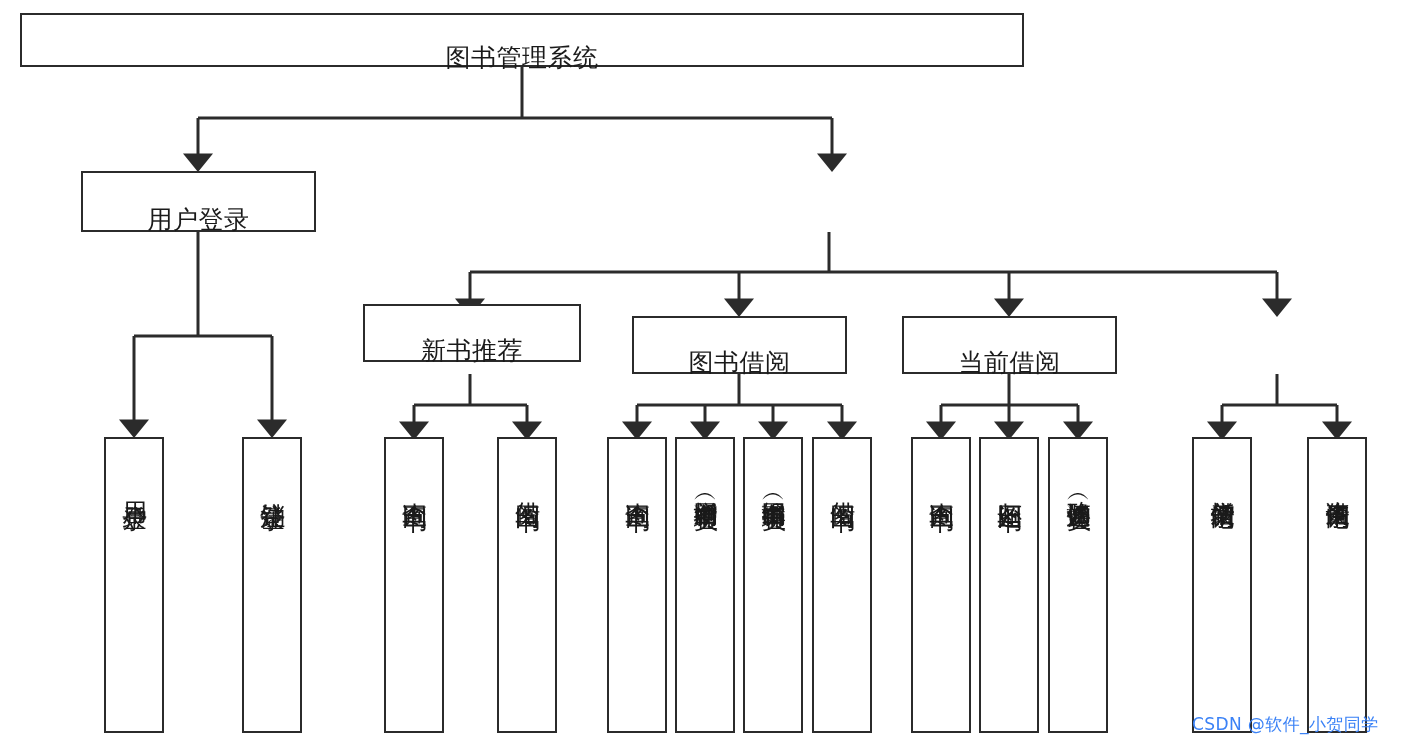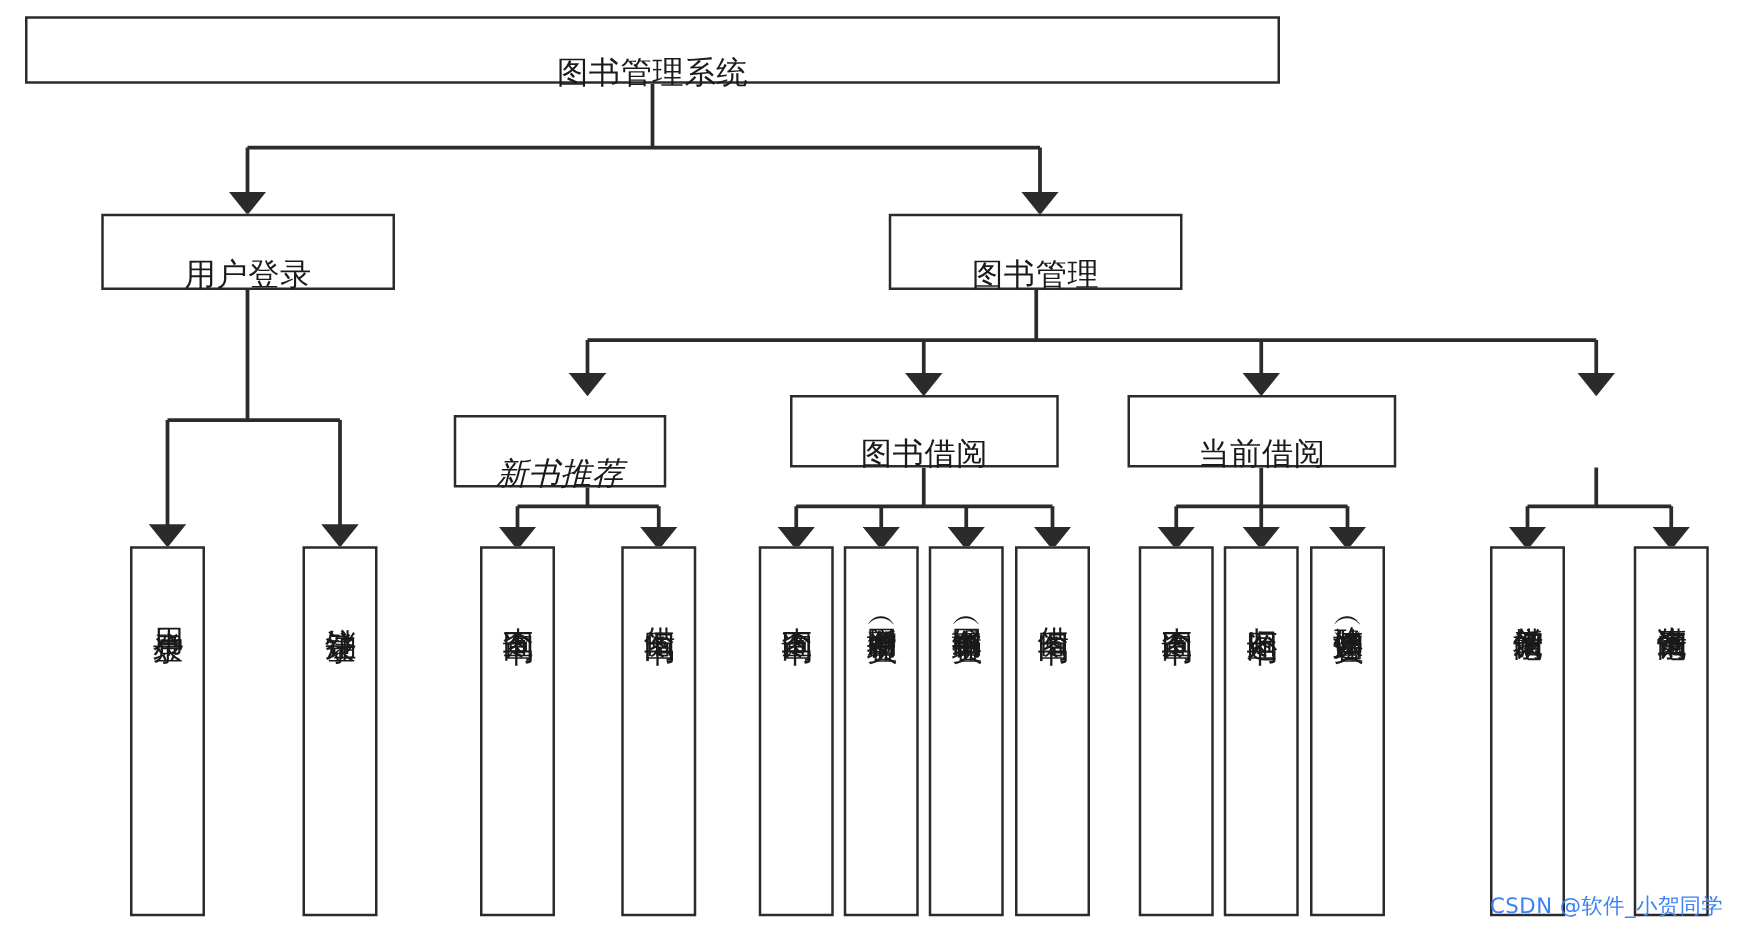--- a/index.html
+++ b/index.html
@@ -129,25 +129,22 @@
   </svg>
 
   <div class="node horiz" style="left:20px; top:13px; width:1004px; height:54px;">
     <span class="node-label">图书管理系统</span>
   </div>
 
   <div class="node horiz" style="left:81px; top:171px; width:235px; height:61px;">
     <span class="node-label">用户登录</span>
   </div>
 
-  <div class="node horiz" style="left:711px; top:171px; width:235px; height:61px;">
-    <span class="node-label">图书管理</span>
-  </div>
-
-  <div class="node horiz" style="left:363px; top:332px; width:170px; height:58px;font-style:italic;">
+
+  <div class="node horiz" style="left:363px; top:304px; width:218px; height:58px;">
     <span class="node-label">新书推荐</span>
   </div>
 
   <div class="node horiz" style="left:902px; top:316px; width:215px; height:58px;">
     <span class="node-label">当前借阅</span>
   </div>
 
   <div class="node horiz" style="left:632px; top:316px; width:215px; height:58px;">
     <span class="node-label">图书借阅</span>
   </div>

